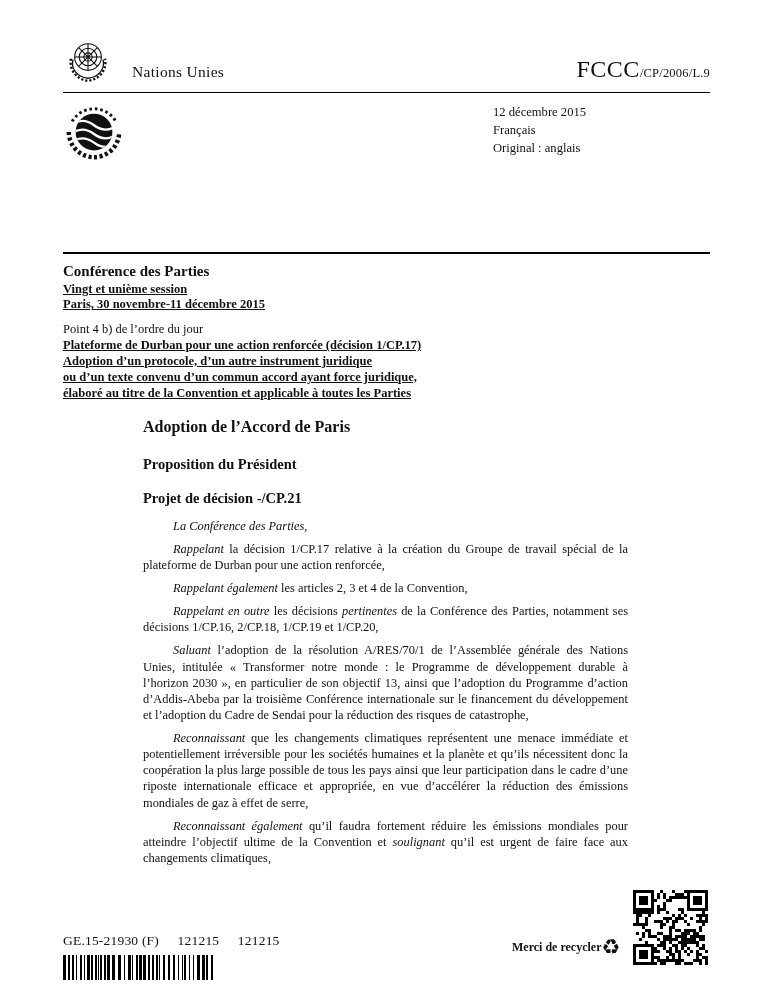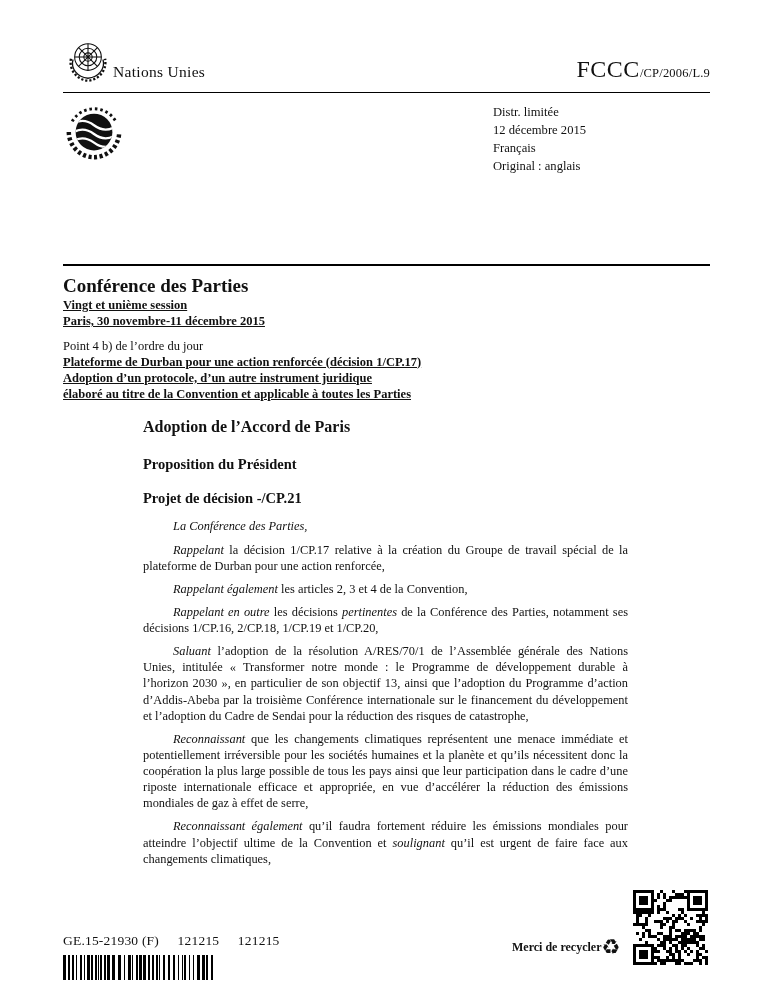--- a/index.html
+++ b/index.html
@@ -10,37 +10,37 @@
     font-family: "Liberation Serif", "DejaVu Serif", serif;
     position: relative; overflow: hidden;
   }
   .page { position: relative; width: 768px; height: 994px; }
 
   
   .header-row1 {
     display: flex; justify-content: space-between; align-items: flex-end;
     margin: 36px 58px 0 63px;
   }
-  .un-left { display: flex; align-items: flex-end; gap: 0; font-family: Liberation Serif, serif; }
+  .un-left { display: flex; align-items: flex-end; gap: 19px; font-family: Liberation Serif, serif; }
   .un-name { font-size: 15.5px; padding-bottom: 7px; letter-spacing: 0.3px; }
   .doc-symbol { font-size: 24px; letter-spacing: 0.5px; padding-bottom: 5px; }
   .doc-symbol .suffix { font-size: 12.5px; letter-spacing: 0.2px; }
   .rule-thin  { border-top: 1.3px solid #000; margin: 4px 58px 0 63px; }
   .rule-thick { border-top: 2.4px solid #000; margin: 88px 58px 0 63px; }
 
   .header-row2 { display: flex; align-items: flex-start; margin: 9px 58px 0 63px; }
   .org-title {
     margin-left: 17px; width: 338px;
     font-size: 21px; font-weight: bold; line-height: 1.17; letter-spacing: 0.2px;
   }
   .distr-block { margin-left: auto; width: 217px; font-size: 12.6px; line-height: 1.42; padding-top: 2px; }
 
   
   .session-block { margin: 8px 58px 0 63px; font-size: 12.5px; line-height: 1.27; }
-  .session-title { font-size: 19px; font-weight: bold; line-height: 1.3; }
+  .session-title { font-size: 15px; font-weight: bold; line-height: 1.3; }
   .bold { font-weight: bold; text-decoration: underline; }
   .agenda-item { margin-top: 9px; }
 
   
   .content { margin: 16px 140px 0 143px; }
   .doc-title    { font-size: 16px;   font-weight: bold; margin: 0; }
   .doc-subtitle { font-size: 14.5px; font-weight: bold; margin: 20px 0 0 0; }
   .decision-heading { font-size: 14.5px; font-weight: bold; margin: 17px 0 0 0; }
   .paragraphs { margin-top: 11px; }
   .para {
@@ -107,36 +107,36 @@
           <path d="M8 33 q12 -9 24 0 t24 0"></path>
           <path d="M8 42 q12 -9 24 0 t24 0"></path>
         </g>
         <g stroke="#111" fill="none">
           <path d="M6 31 a26 26 0 0 0 52 0" stroke-width="4.6" stroke-dasharray="3.2 2.6"></path>
           <path d="M9.5 20 a26 26 0 0 1 45 0" stroke-width="3" stroke-dasharray="2.6 3"></path>
         </g>
       </svg>
     </span>
     <div class="distr-block">
-      <div>Distr. limitée</div>
       <div>12 décembre 2015</div>
       <div>Français</div>
       <div>Original : anglais</div>
     </div>
   </div>
 
   <div class="rule-thick"></div>
 
   <section class="session-block">
     <div class="session-title">Conférence des Parties</div>
     <div class="bold">Vingt et unième session</div>
     <div class="bold">Paris, 30 novembre-11 décembre 2015</div>
     <div class="agenda-item">Point 4 b) de l’ordre du jour</div>
     <div class="bold">Plateforme de Durban pour une action renforcée (décision 1/CP.17)</div>
     <div class="bold">Adoption d’un protocole, d’un autre instrument juridique</div>
+    <div class="bold">ou d’un texte convenu d’un commun accord ayant force juridique,</div>
     <div class="bold">élaboré au titre de la Convention et applicable à toutes les Parties</div>
   </section>
 
   <main class="content">
     <h1 class="doc-title">Adoption de l’Accord de Paris</h1>
     <h2 class="doc-subtitle">Proposition du Président</h2>
     <h3 class="decision-heading">Projet de décision -/CP.21</h3>
     <div class="paragraphs">
         <p class="para"><span class="it">La Conférence des Parties,</span></p>
         <p class="para"><span class="it">Rappelant</span><span> la décision 1/CP.17 relative à la création du Groupe de travail spécial de la plateforme de Durban pour une action renforcée,</span></p>

